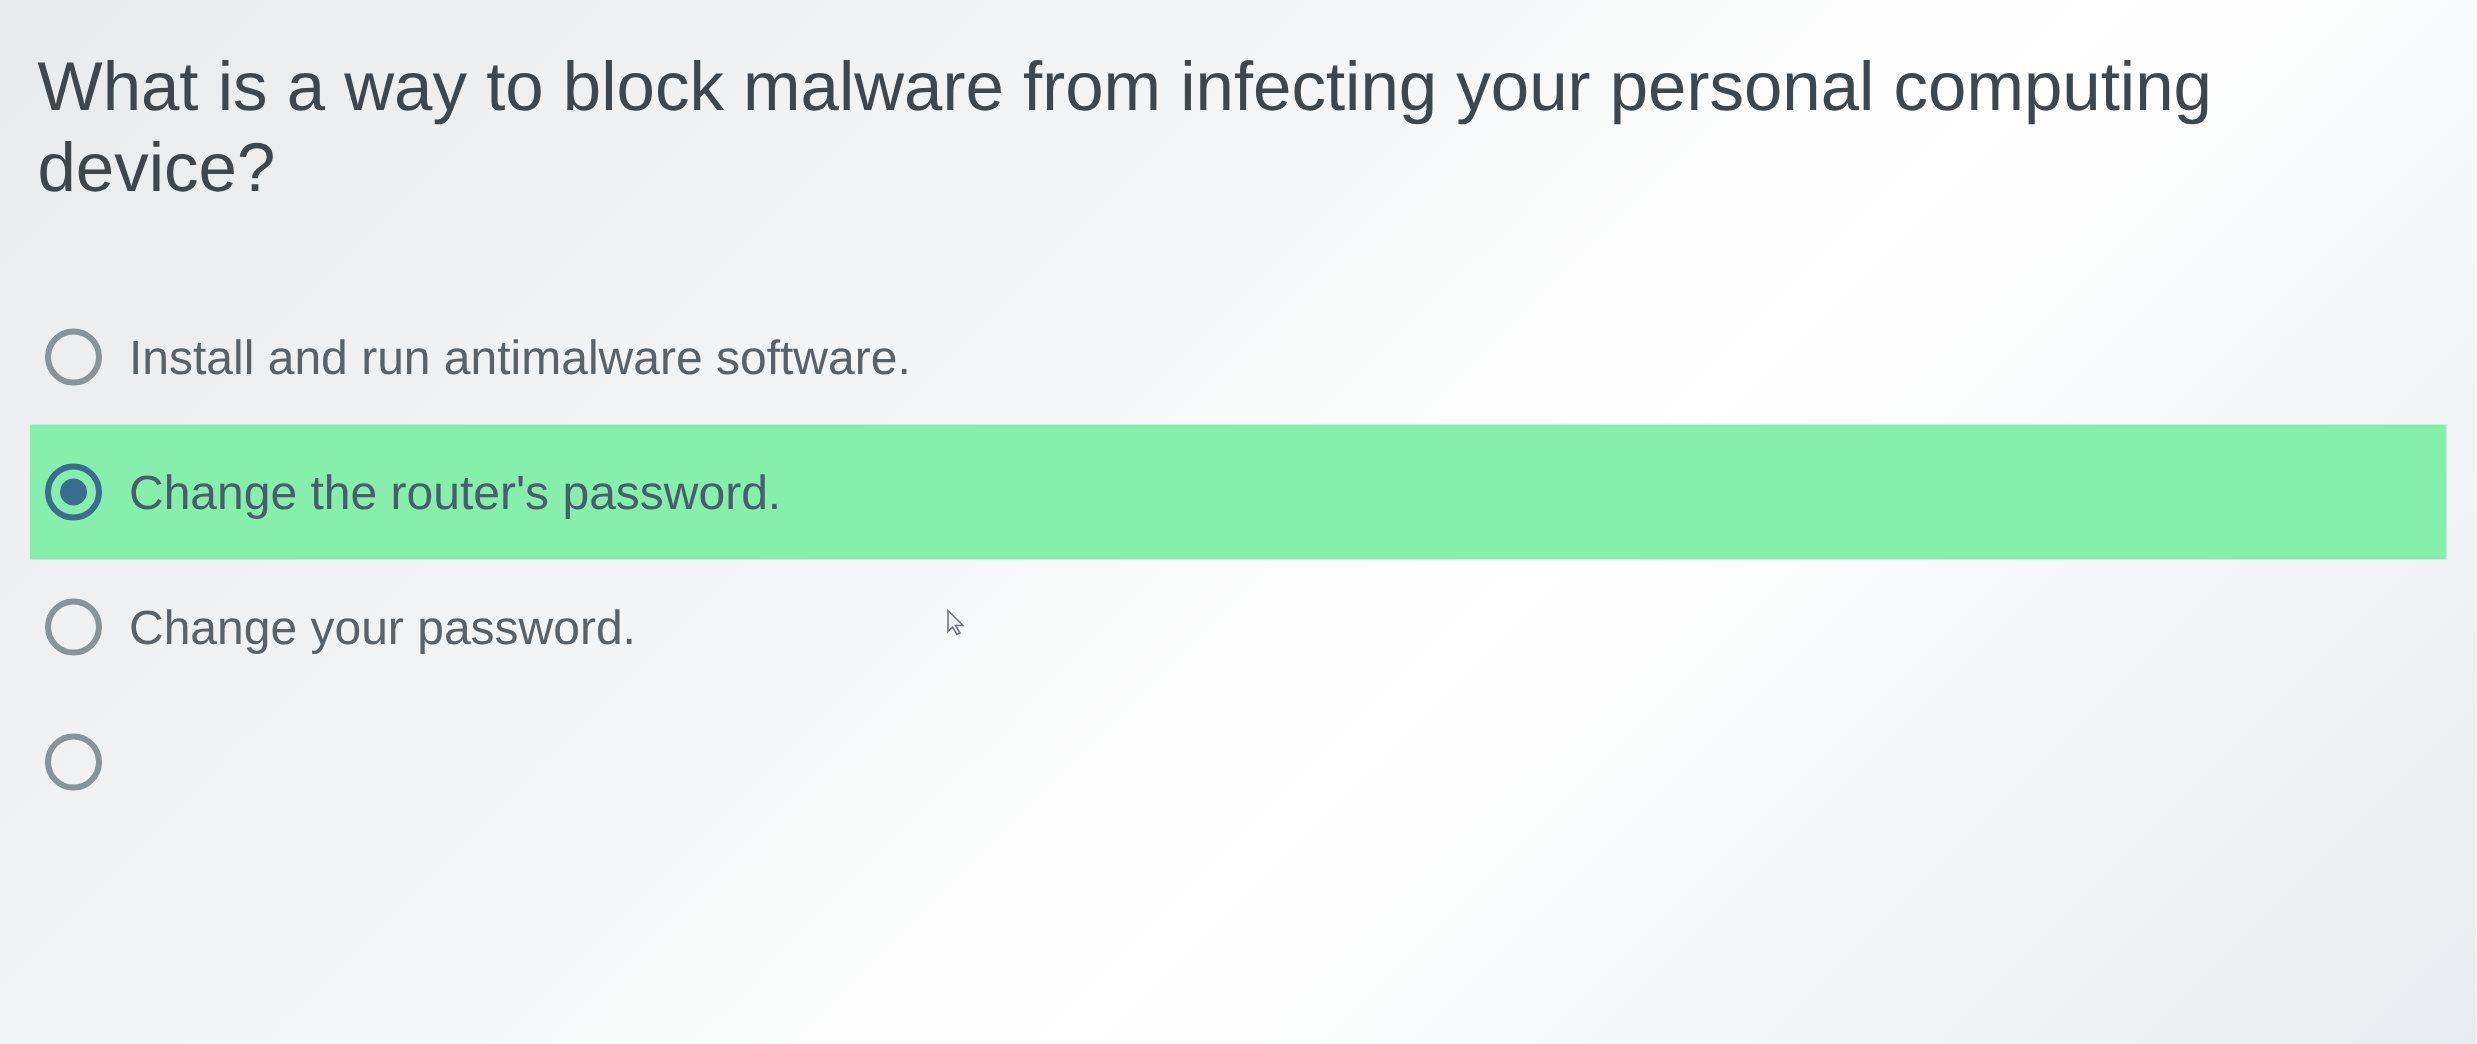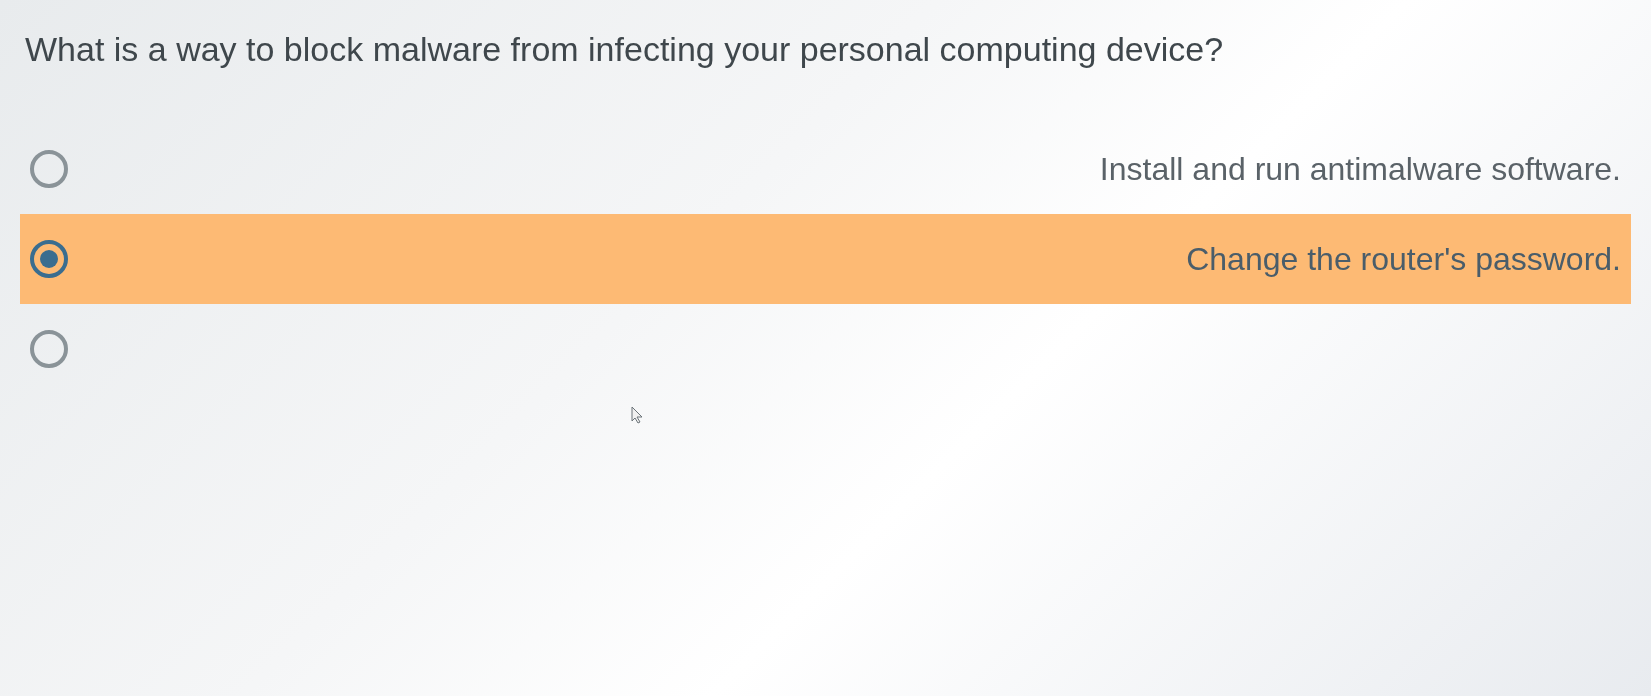--- a/index.html
+++ b/index.html
@@ -5,44 +5,43 @@
     * { margin: 0; padding: 0; box-sizing: border-box; }
     body {
       font-family: -apple-system, BlinkMacSystemFont, "Segoe UI", Arial, sans-serif;
       background: linear-gradient(135deg, #e8ebed 0%, #f5f6f7 40%, #ffffff 60%, #e8ebef 100%);
       width: 1651px;
       height: 696px;
       padding: 30px 20px;
       color: #4a5358;
     }
     .question-text {
-      font-size: 34px;
+      font-size: 46px;
       font-weight: 400;
       color: #3f474c;
       margin-bottom: 55px;
       padding-left: 5px;
     }
     .options {
       display: flex;
       flex-direction: column;
       gap: 0;
-      text-align: right;
     }
     .option {
       display: flex;
       align-items: center;
       gap: 18px;
       padding: 22px 10px;
       font-size: 32px;
       color: #5a6268;
       cursor: pointer;
       min-height: 90px;
     }
     .option.selected {
-      background: #fdba74;
+      background: #86efac;
       color: #4a5d6a;
     }
     .radio {
       width: 38px;
       height: 38px;
       border: 4px solid #8a9398;
       border-radius: 50%;
       flex-shrink: 0;
       display: flex;
       align-items: center;
@@ -86,20 +85,24 @@
     <span class="option-label">Install and run antimalware software.</span>
   </label>
 
   <label class="option selected">
     <span class="radio">
         <span class="dot"></span>
       </span>
     <span class="option-label">Change the router's password.</span>
   </label>
 
+  <label class="option">
+    <span class="radio"></span>
+    <span class="option-label">Change your password.</span>
+  </label>
 
   <label class="option">
     <span class="radio"></span>
   </label>
 
 </div>
 
 <div class="cursor-icon">
   <svg width="16" height="20" viewBox="0 0 16 20" fill="none">
     <path d="M2 2 L2 16 L5 13 L8 18 L10 17 L7 12 L12 12 Z" fill="#f0f0f0" stroke="#6b7378" stroke-width="1"></path>

